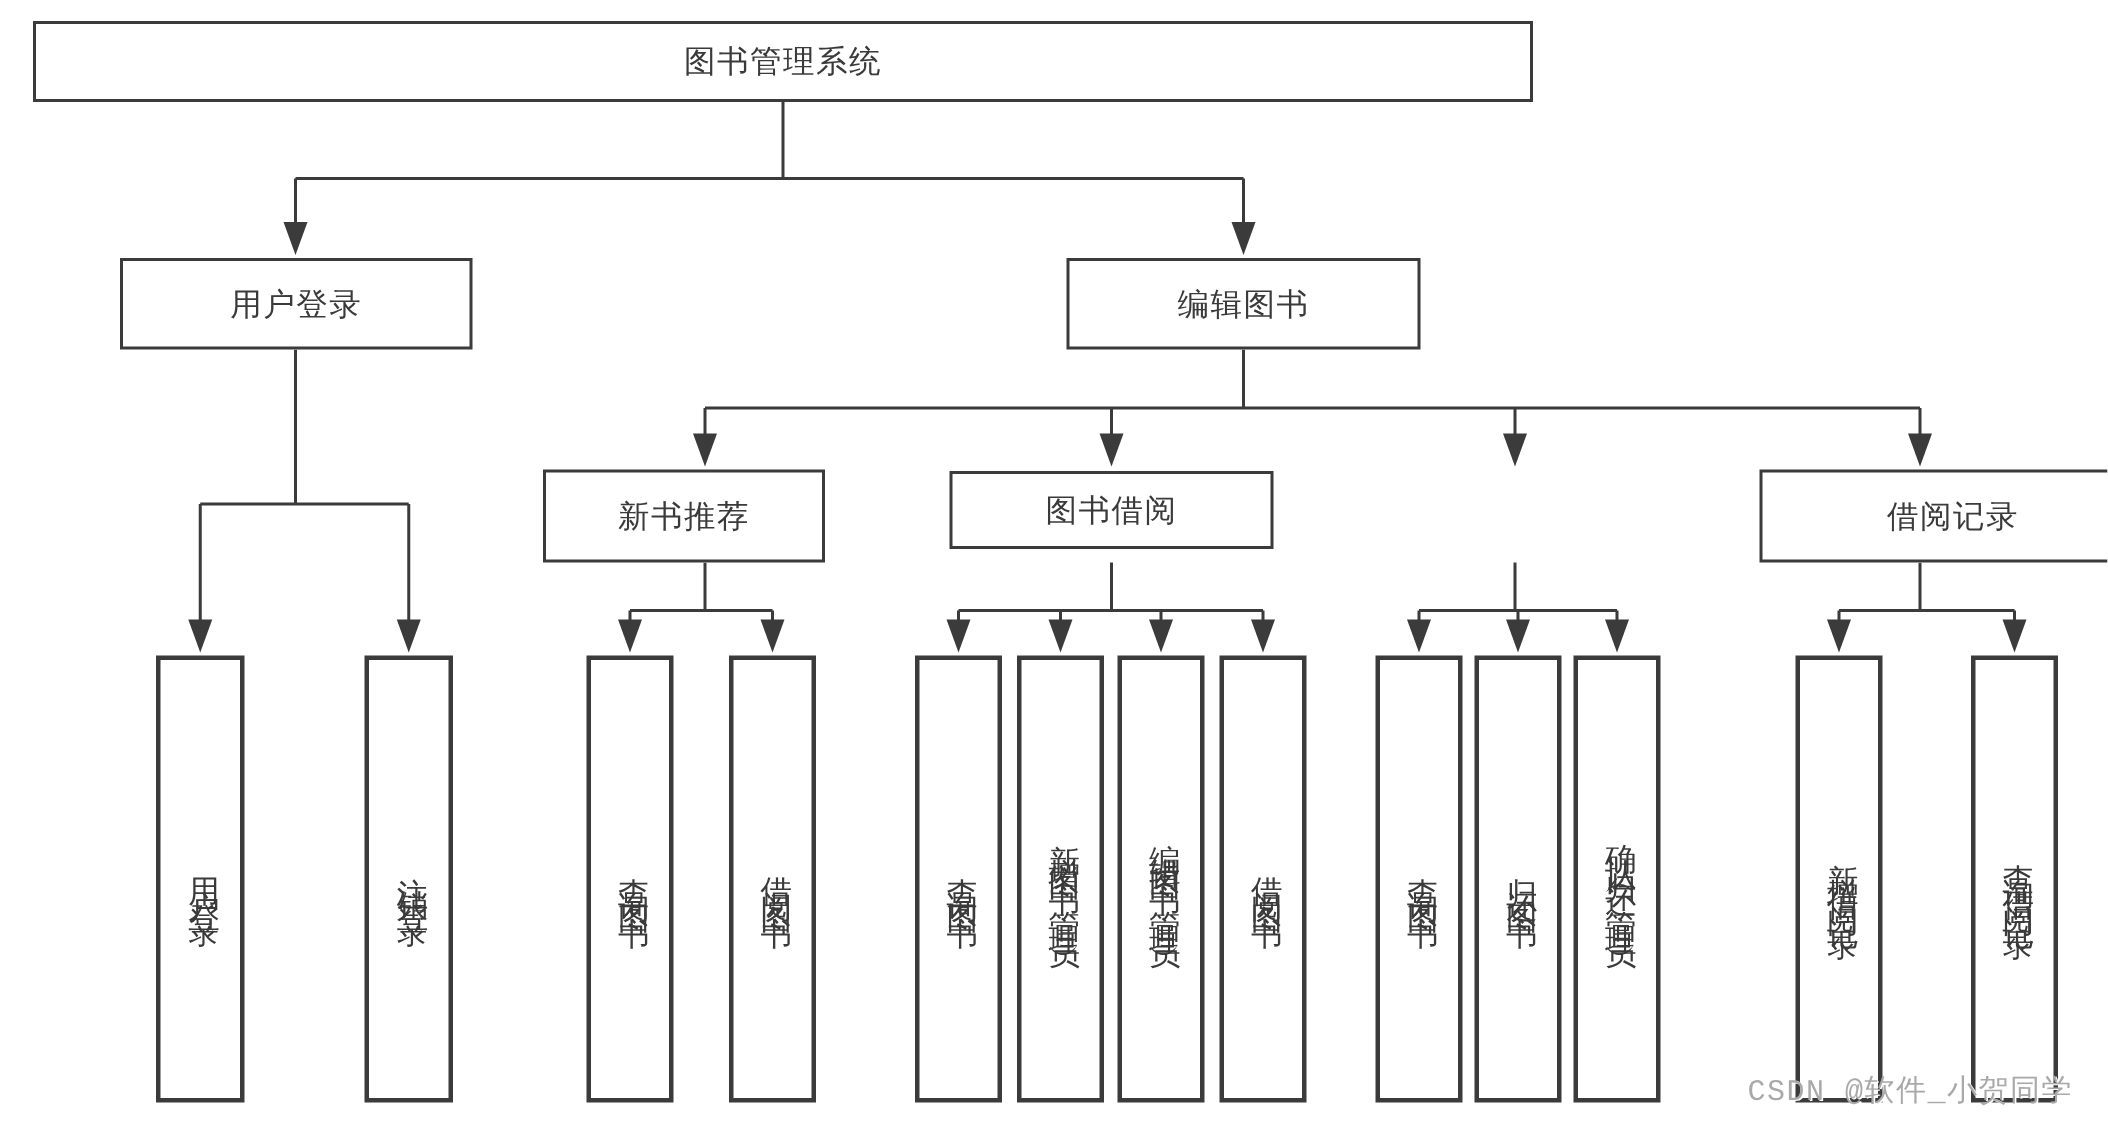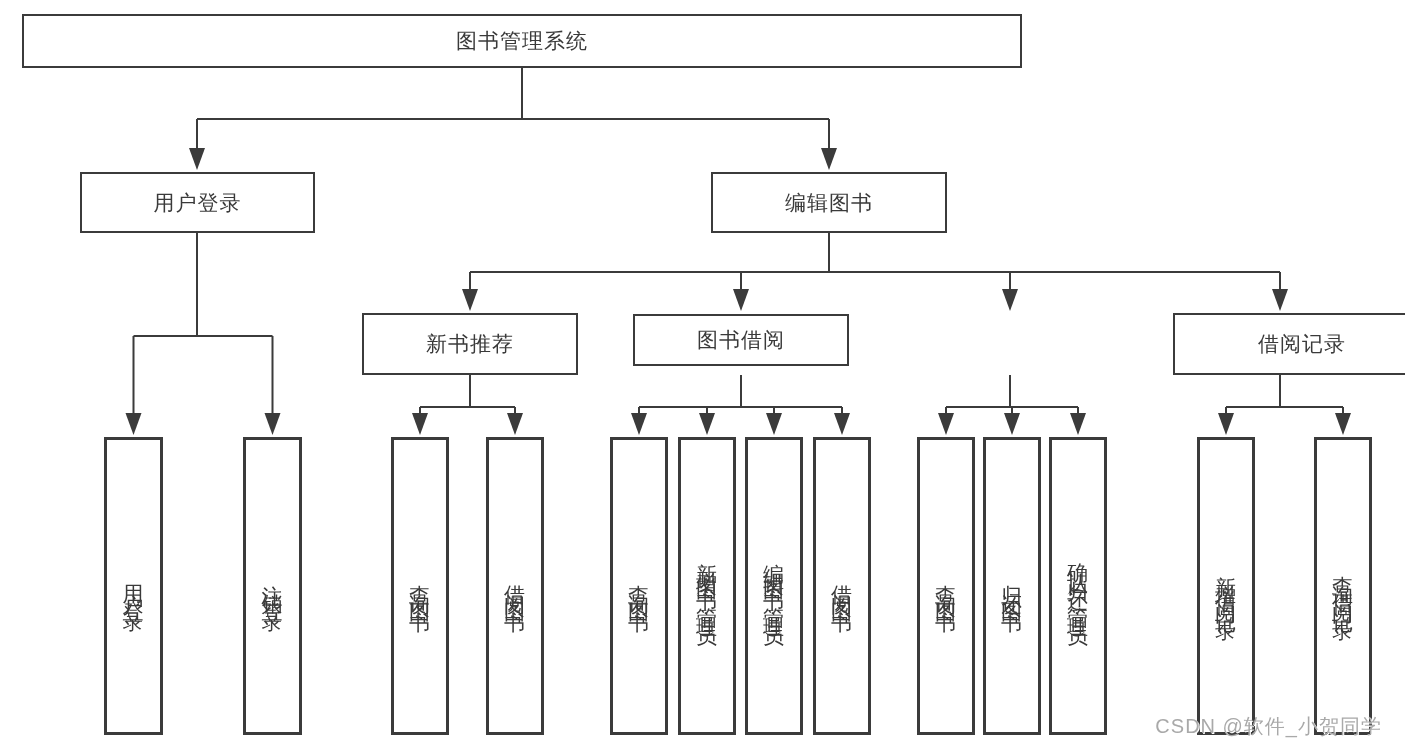--- a/index.html
+++ b/index.html
@@ -1,21 +1,21 @@
 <!DOCTYPE html>
 <html><head>
 <meta charset="utf-8">
 <style>
   html, body { margin: 0; padding: 0; background: #ffffff; }
   .canvas {
     position: relative;
     width: 1405px;
     height: 747px;
     background: #ffffff;
-    font-family: Liberation Sans, sans-serif;
+    font-family: Liberation Mono, monospace;
     overflow: hidden;
   }
   .connectors {
     position: absolute;
     left: 0; top: 0;
     width: 1405px; height: 747px;
     pointer-events: none;
   }
   .node {
     position: absolute;
@@ -86,21 +86,21 @@
       <path d="M1218 413 H1234 L1226 435 Z"></path>
       <path d="M1335 413 H1351 L1343 435 Z"></path>
     </g>
   </svg>
 
   <div class="node root-node" style="left:22px; top:14px; width:1000px; height:54px;">图书管理系统</div>
 
   <div class="node branch-node" style="left:80px; top:172px; width:235px; height:61px;">用户登录</div>
   <div class="node branch-node" style="left:711px; top:172px; width:236px; height:61px;">编辑图书</div>
 
-  <div class="node branch-node" style="left:362px; top:313px; width:216px; height:62px;">新书推荐</div>
+  <div class="node branch-node" style="left:362px; top:313px; width:188px; height:62px;">新书推荐</div>
   <div class="node branch-node" style="left:633px; top:314px; width:216px; height:52px;">图书借阅</div>
   <div class="node branch-node" style="left:1173px; top:313px; width:258px; height:62px;">借阅记录</div>
 
   <div class="node leaf-node" style="left:104px; top:437px; width:59px; height:298px;">
     <span class="vtext">用户登录</span>
   </div>
   <div class="node leaf-node" style="left:243px; top:437px; width:59px; height:298px;">
     <span class="vtext">注销登录</span>
   </div>
 

